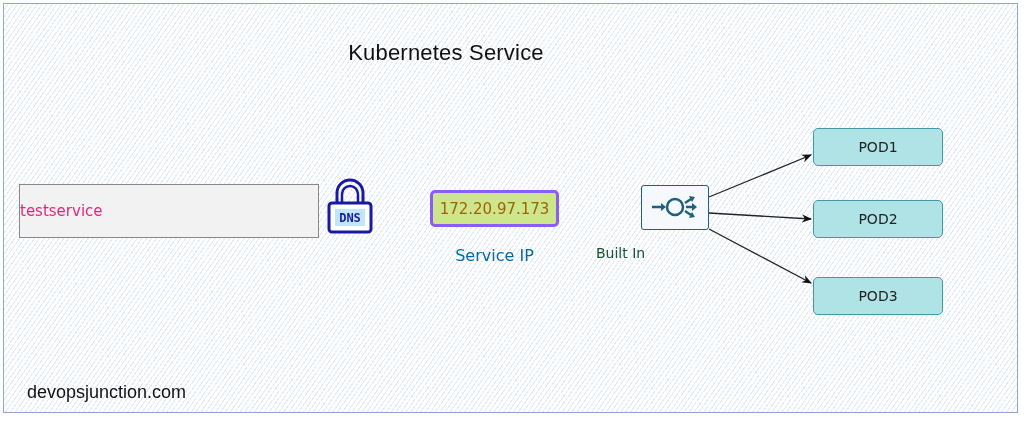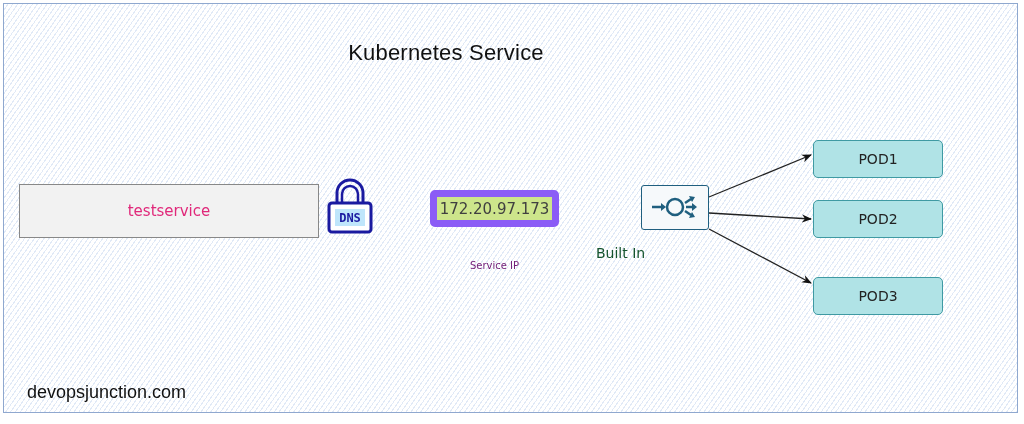--- a/index.html
+++ b/index.html
@@ -24,35 +24,35 @@
     .title {
       position: absolute; left: 0; width: 892px; top: 40px;
       text-align: center; font-size: 22px; color: #111;
       font-family: "Liberation Sans", sans-serif;
       letter-spacing: 0.2px;
     }
     .dns-name-box {
       position: absolute; left: 19px; top: 184px; width: 300px; height: 54px;
       background: #f2f2f2; border: 1px solid #888;
       box-sizing: border-box;
-      display: flex; align-items: center; justify-content: center;
+      display: flex; align-items: center; 
       font-size: 15px; color: #333;
     }
     .dns-name-box .hl { color: #e0287a; }
     .lock { position: absolute; left: 327px; top: 177px; width: 46px; height: 58px; }
     .ip-box {
       position: absolute; left: 430px; top: 190px; width: 129px; height: 37px;
-      background: #cde58b; border: 7px solid #8b5cf6; border-radius: 5px;
+      background: #cde58b; border: 3px solid #8b5cf6; border-radius: 5px;
       box-sizing: border-box;
       display: flex; align-items: center; justify-content: center;
-      font-size: 15px; color: #404040;
+      font-size: 15px; color: #a16207;
     }
     .ip-label {
-      position: absolute; left: 430px; width: 129px; top: 260px;
-      text-align: center; font-size: 10px; color: #701a75;
+      position: absolute; left: 430px; width: 129px; top: 246px;
+      text-align: center; font-size: 16px; color: #0369a1;
     }
     .lb-box {
       position: absolute; left: 641px; top: 185px; width: 68px; height: 45px;
       background: #f6f9fb; border: 1.5px solid #1f5f7f; border-radius: 3px;
       box-sizing: border-box;
     }
     .lb-label {
       position: absolute; left: 596px; width: 160px; top: 244px;
       text-align: left; font-size: 14px; color: #14532d; line-height: 19px;
     }
@@ -115,17 +115,17 @@
   <defs>
     <marker id="ah" markerWidth="10" markerHeight="10" refX="9" refY="5" orient="auto" markerUnits="userSpaceOnUse">
       <path d="M0,1 L10,5 L0,9 L3,5 Z" fill="#111"></path>
     </marker>
   </defs>
   <line x1="709" y1="197" x2="811" y2="155" stroke="#222" stroke-width="1.3" marker-end="url(#ah)"></line>
   <line x1="709" y1="213" x2="811" y2="219" stroke="#222" stroke-width="1.3" marker-end="url(#ah)"></line>
   <line x1="709" y1="229" x2="811" y2="283" stroke="#222" stroke-width="1.3" marker-end="url(#ah)"></line>
 </svg>
 
-<div class="pod" style="top:140px;">POD1</div>
+<div class="pod" style="top:128px;">POD1</div>
 <div class="pod" style="top:200px;">POD2</div>
 <div class="pod" style="top:277px;">POD3</div>
 
 <div class="footer">devopsjunction.com</div>
 
 </body></html>

